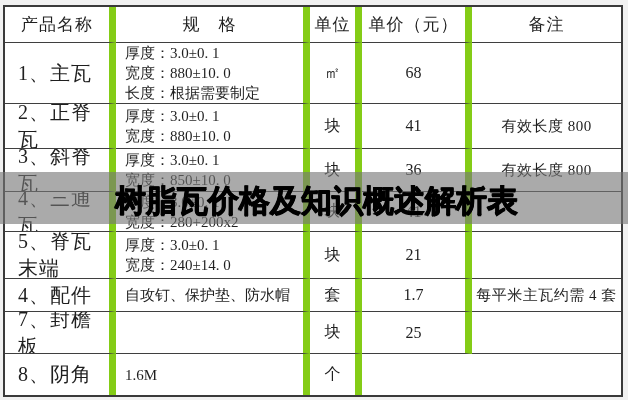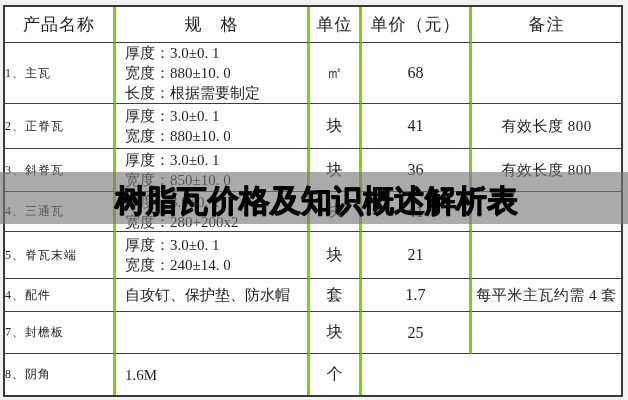--- a/index.html
+++ b/index.html
@@ -6,26 +6,26 @@
   body{font-family:"Liberation Serif","DejaVu Serif",serif;}
   .stage{position:relative;width:628px;height:400px;background:#f1f1f1;overflow:hidden;}
   .price-table{
     position:absolute;left:3px;top:5px;width:620px;height:392px;
     background:#fff;border:2px solid #3a3a3a;box-sizing:border-box;
     display:grid;
     grid-template-columns:111px 194px 52px 110px 1fr;
     grid-template-rows:36px 61px 45px 43px 40px 47px 33px 42px 1fr;
     color:#1f1f1f;
   }
-  .c{border-right:3px solid #84cc16;border-bottom:1px solid #3f3f3f;
+  .c{border-right:7px solid #84cc16;border-bottom:1px solid #3f3f3f;
      box-sizing:border-box;display:flex;overflow:hidden;}
   .lastcol{border-right:none;}
   .lastrow{border-bottom:none;}
   .hdr{align-items:center;justify-content:center;font-size:17px;letter-spacing:1px;}
-  .name{align-items:center;font-size:12px;letter-spacing:1px;}
+  .name{align-items:center;padding-left:13px;font-size:20px;letter-spacing:1px;}
   .spec{flex-direction:column;justify-content:center;padding-left:9px;font-size:15px;line-height:20px;}
   .mid{align-items:center;justify-content:center;font-size:16px;}
   .note{align-items:center;justify-content:center;font-size:15px;letter-spacing:0.5px;}
   .overlay-band{
     position:absolute;left:0;top:172px;width:628px;height:52px;
     background:rgba(118,118,118,0.62);z-index:2;
   }
   .banner-title{
     position:absolute;left:115px;top:185px;z-index:3;
     font-family:"Liberation Sans","DejaVu Sans",sans-serif;

